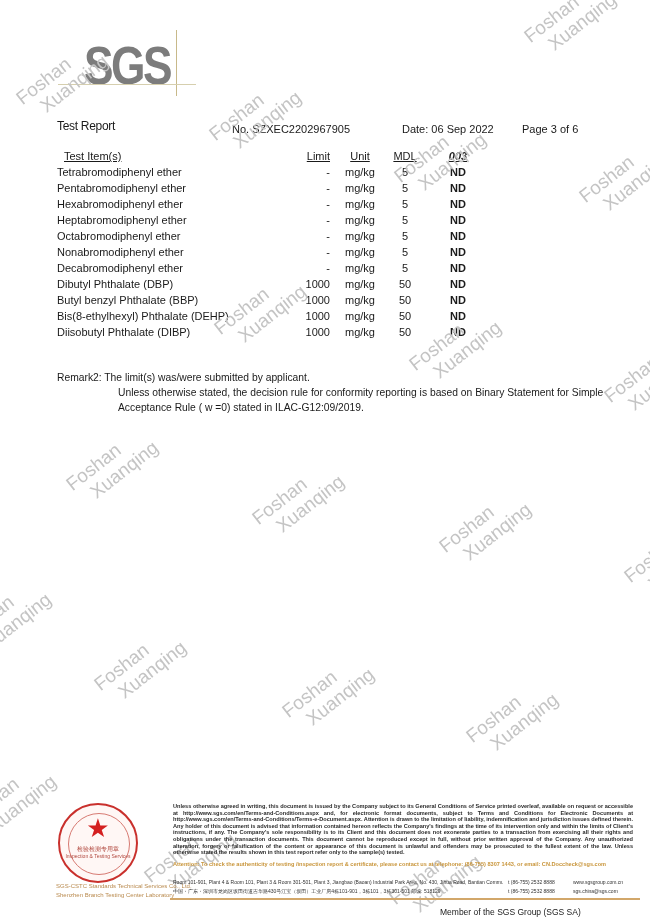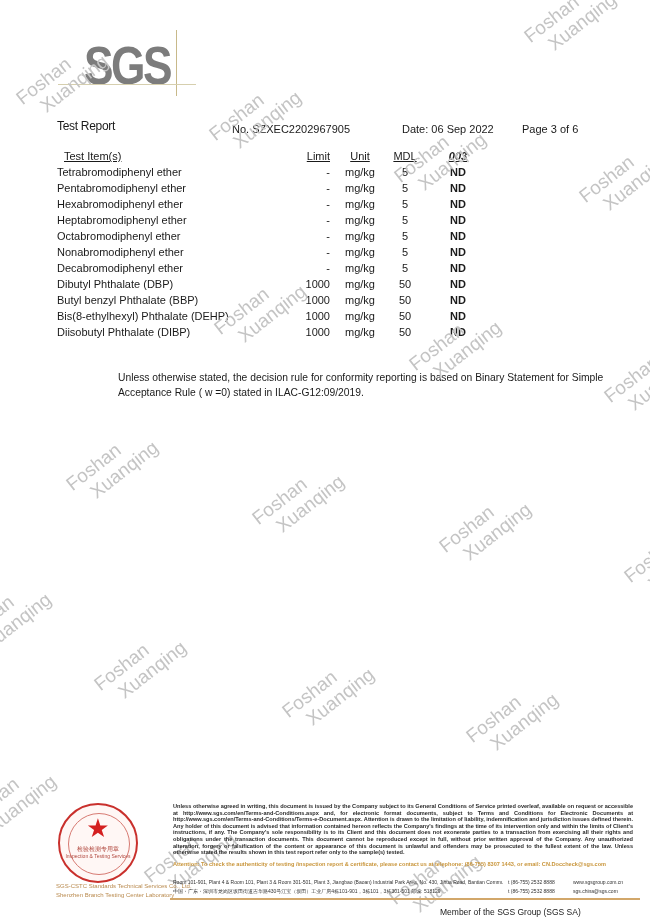--- a/index.html
+++ b/index.html
@@ -164,20 +164,21 @@
   <div class="row">
     <span class="c-item">Diisobutyl Phthalate (DIBP)</span>
     <span class="c-limit">1000</span>
     <span class="c-unit">mg/kg</span>
     <span class="c-mdl">50</span>
     <span class="c-res">ND</span>
   </div>
 </div>
 
 <div class="remarks">
+  <p>Remark2: The limit(s) was/were submitted by applicant.</p>
   <p class="indent">Unless otherwise stated, the decision rule for conformity reporting is based on Binary Statement for Simple Acceptance Rule ( w =0) stated in ILAC-G12:09/2019.</p>
 </div>
 
 <div class="wm" style="left:12px; top:92px;">
     <span>Foshan</span>
     <span>Xuanqing</span>
   </div>
 <div class="wm" style="left:205px; top:128px;">
     <span>Foshan</span>
     <span>Xuanqing</span>

